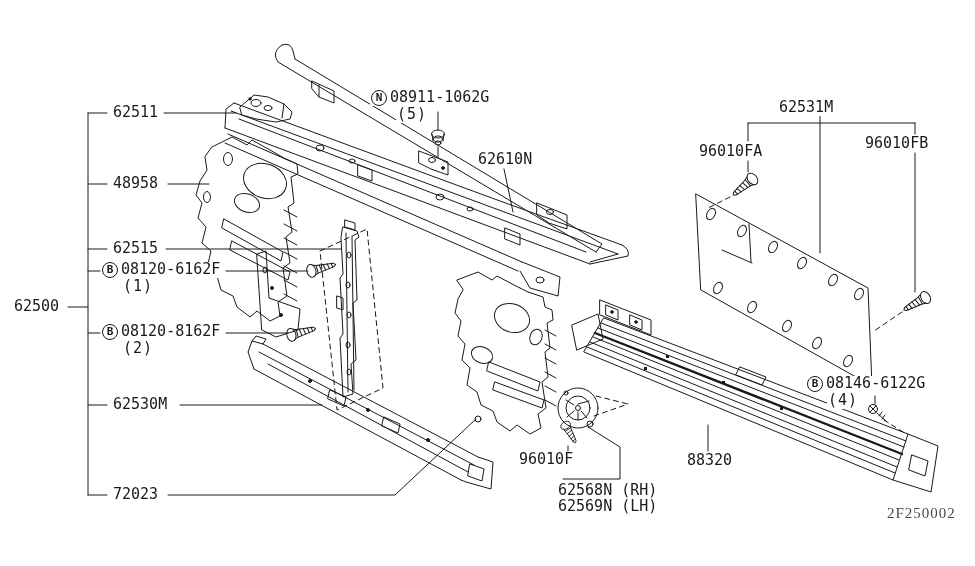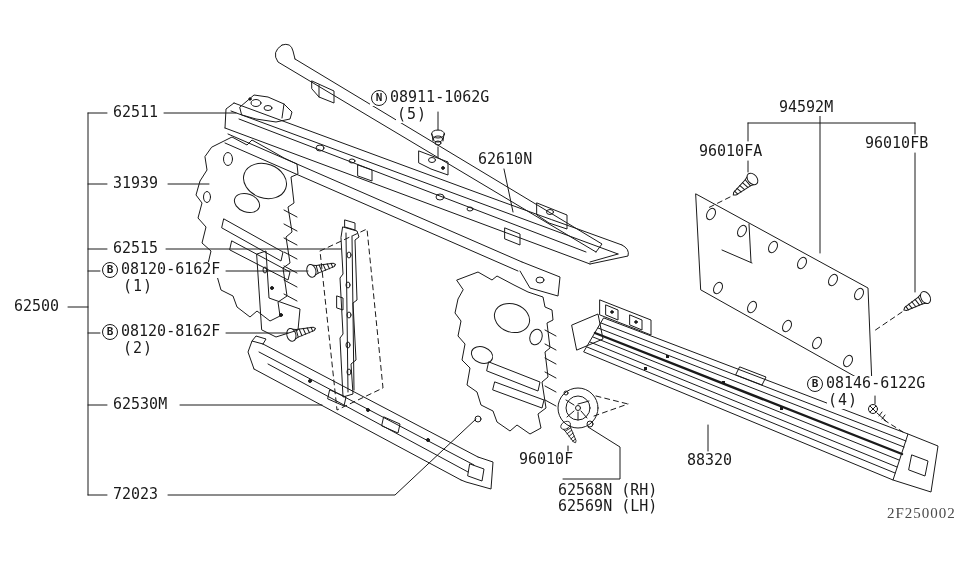--- a/index.html
+++ b/index.html
@@ -237,21 +237,21 @@
   </g>
   <g>
     <circle cx="873" cy="409" r="4.5"></circle>
     <path d="M870,406 L876,412 M876,406 L870,412"></path>
     <path d="M877,413 L886,421 M879,416 L882,412 M882,419 L885,415"></path>
   </g>
 </svg>
 
 <div class="lbl" style="left:13px; top:299px">62500</div>
 <div class="lbl" style="left:112px; top:105px">62511</div>
-<div class="lbl" style="left:112px; top:176px">31939</div>
+<div class="lbl" style="left:112px; top:176px">48958</div>
 <div class="lbl" style="left:112px; top:241px">62515</div>
 
 <div class="lbl fastener" style="left:101px; top:262px">
   <span class="circ">B</span>
       <span>08120-6162F</span>
 </div>
 <div class="lbl qty" style="left:122px; top:279px">(1)</div>
 
 <div class="lbl fastener" style="left:101px; top:324px">
   <span class="circ">B</span>
@@ -262,21 +262,21 @@
 <div class="lbl" style="left:112px; top:397px">62530M</div>
 <div class="lbl" style="left:112px; top:487px">72023</div>
 
 <div class="lbl fastener" style="left:370px; top:90px">
   <span class="circ">N</span>
       <span>08911-1062G</span>
 </div>
 <div class="lbl qty" style="left:396px; top:107px">(5)</div>
 
 <div class="lbl" style="left:477px; top:152px">62610N</div>
-<div class="lbl" style="left:778px; top:100px">94592M</div>
+<div class="lbl" style="left:778px; top:100px">62531M</div>
 <div class="lbl" style="left:698px; top:144px">96010FA</div>
 <div class="lbl" style="left:864px; top:136px">96010FB</div>
 
 <div class="lbl fastener" style="left:806px; top:376px">
   <span class="circ">B</span>
       <span>08146-6122G</span>
 </div>
 <div class="lbl qty" style="left:827px; top:393px">(4)</div>
 
 <div class="lbl" style="left:686px; top:453px">88320</div>

